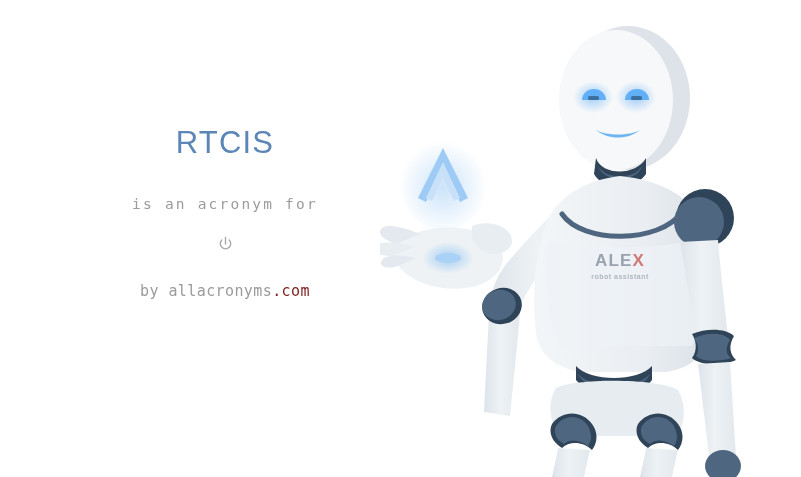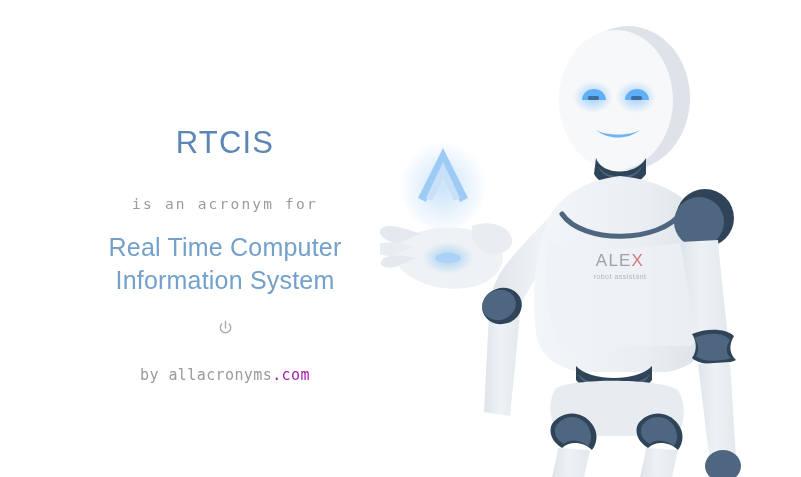--- a/index.html
+++ b/index.html
@@ -74,45 +74,44 @@
   }
   .power-icon svg { display: block; }
 
   .byline {
     font-family: "DejaVu Sans Mono", monospace;
     font-size: 15px;
     color: #9b9b9b;
     letter-spacing: 0.4px;
     margin-top: 28px;
   }
-  .byline .dotcom { color: #a21caf; margin-top: 24px; }
+  .byline .dotcom { color: #7f1d1d; margin-top: 24px; }
 
   
   .robot {
     position: absolute;
     left: 380px;
     top: 0;
     width: 421px;
     height: 382px;
+    font-weight: bold;
   }
   .robot svg { display: block; }
 </style>
 </head>
 <body>
 
 <div id="page">
 
   <div class="text-col">
 
     <div class="acronym">RTCIS</div>
 
     <div class="is-an">is an acronym for</div>
 
-    <div class="expansion">Real Time Computer
-Information System</div>
 
     <span class="power-icon">
       <svg width="19" height="19" viewBox="0 0 24 24" fill="none" stroke="#a8a8a8" stroke-width="1.7" stroke-linecap="round">
         <path d="M12 3.2 L12 11.4"></path>
         <path d="M7.3 6.2 A6.6 6.6 0 1 0 16.7 6.2"></path>
       </svg>
     </span>
 
     <div class="byline">
       <span>by</span>

